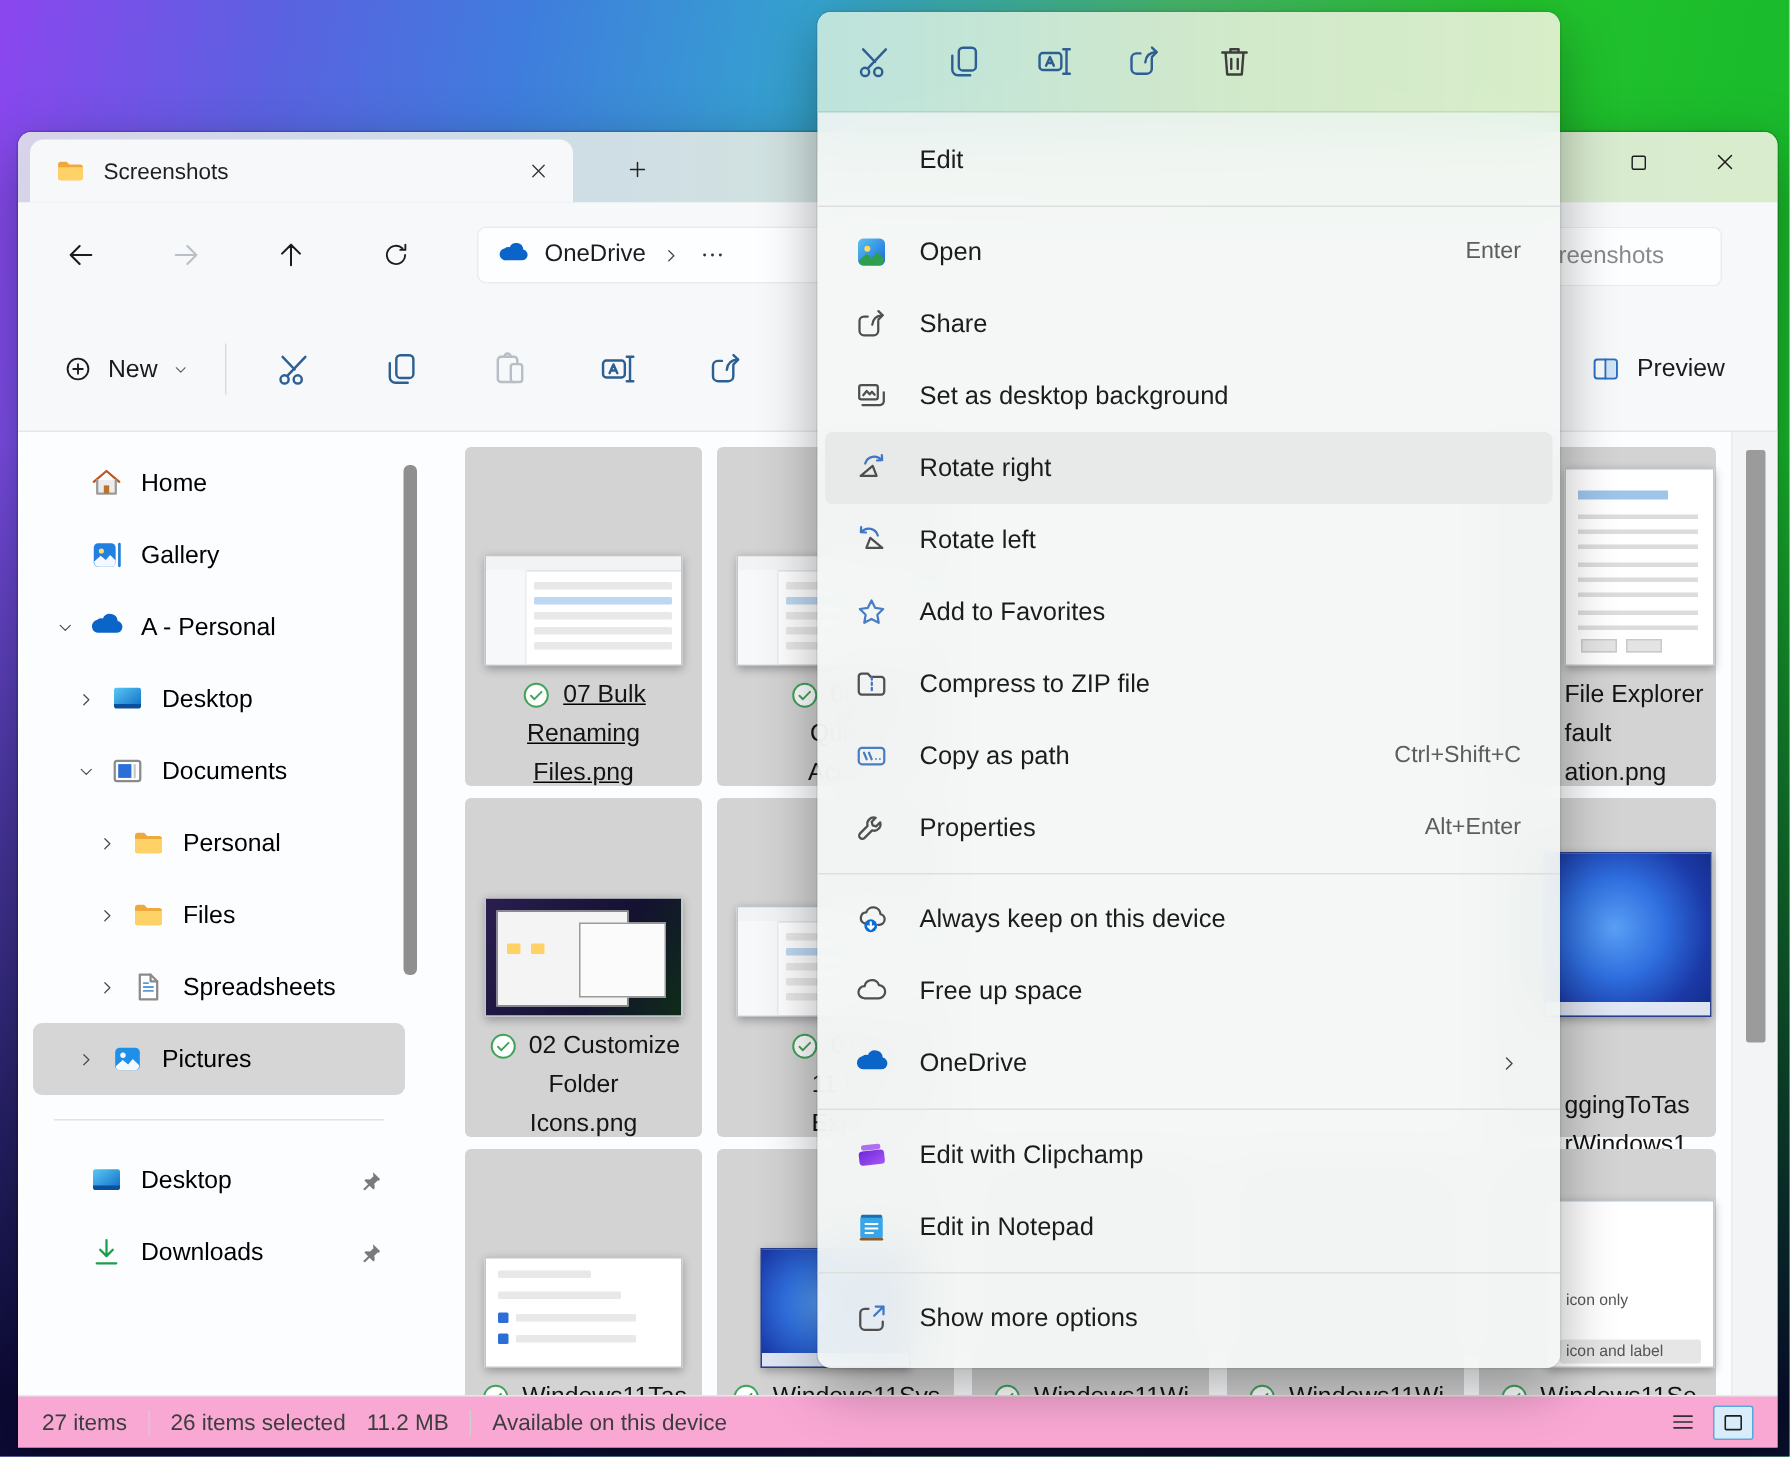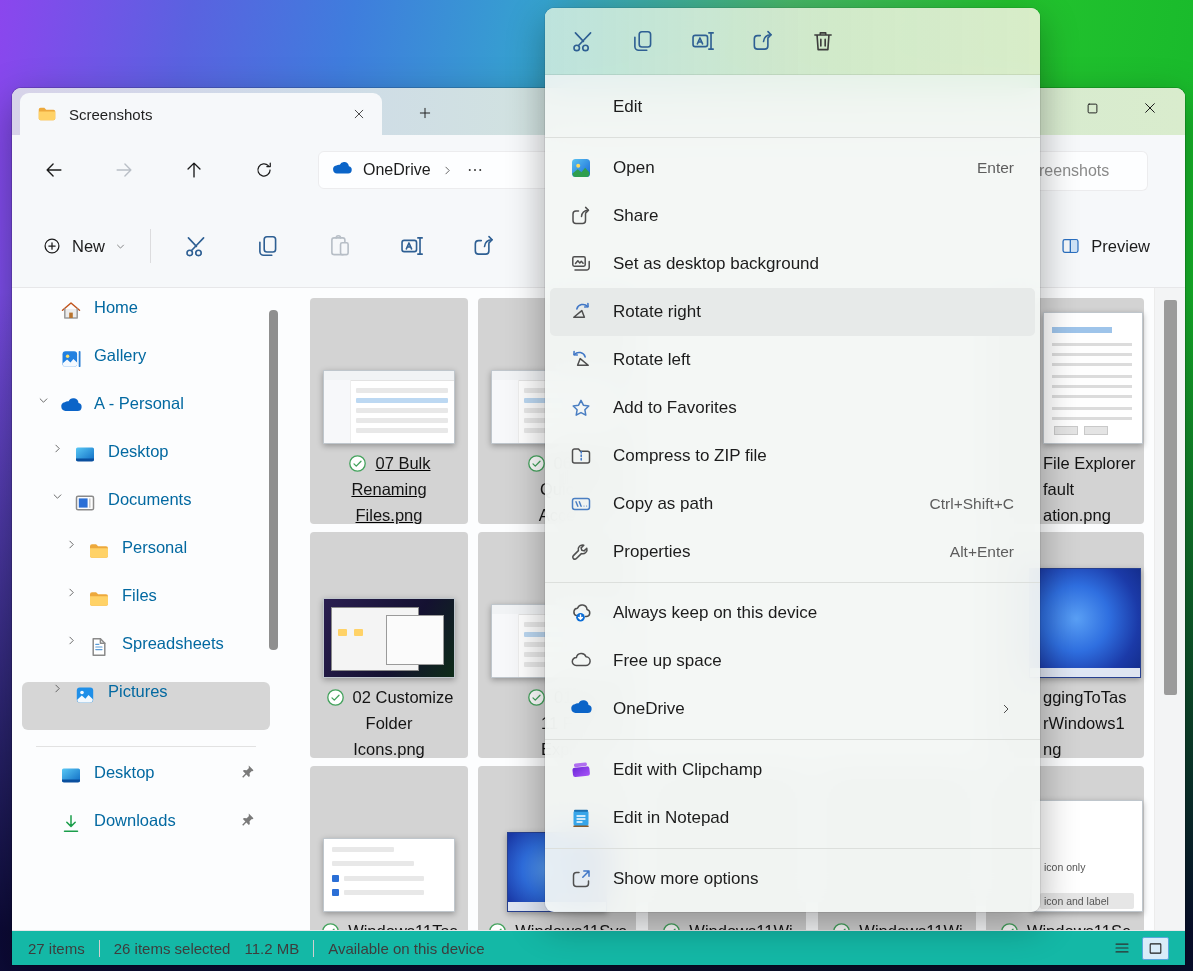--- a/index.html
+++ b/index.html
@@ -36,21 +36,21 @@
   
   .toolbar{height:83px;flex:none;display:flex;align-items:center;padding-left:30px;background:#f6f8fa;
     border-bottom:1px solid #e7e7e9;position:relative;box-sizing:border-box}
   .new-btn{display:flex;align-items:center;gap:10px;font-size:16.5px;color:#1c1c1c;margin-right:24px}
   .tb-sep{width:1px;height:34px;background:#dcdcde;margin-right:22px}
   .tb-btn{width:46px;height:46px;margin-right:26px;display:flex;align-items:center;justify-content:center}
   .preview-btn{position:absolute;right:35px;top:50%;transform:translateY(-50%);display:flex;align-items:center;gap:10px;font-size:16.5px;color:#1c1c1c}
   
   .main{flex:1;min-height:0;display:flex;background:#fcfdfe;position:relative}
   .sidebar{width:268px;flex:none;position:relative;padding-top:10px;box-sizing:border-box}
-  .side-item{height:48px;display:flex;align-items:flex-start;margin:0 10px;border-radius:6px;font-size:16.5px;color:#0369a1}
+  .side-item{height:48px;display:flex;align-items:center;margin:0 10px;border-radius:6px;font-size:16.5px;color:#000000}
   .side-item.selected{background:#d6d6d6}
   .side-exp{width:26px;flex:none;display:flex;justify-content:center;color:#4a4a4a}
   .side-icon{width:26px;height:26px;flex:none;margin:0 10px 0 2px;display:flex;align-items:center;justify-content:center}
   .side-pin{margin-left:auto;margin-right:14px;color:#7a7a7a;display:flex}
   .side-sep{height:1px;background:#e2e2e2;margin:16px 24px}
   .side-scroll{position:absolute;right:2px;top:22px;width:9px;height:340px;background:#8f8f8f;border-radius:4px}
   .content{flex:1;position:relative;overflow:hidden}
   .tile{position:absolute;width:158px;height:226px;background:#d3d3d3;border-radius:4px;display:flex;flex-direction:column;align-items:center;box-sizing:border-box}
   .thumb-zone{height:152px;width:100%;flex:none;display:flex;align-items:flex-end;justify-content:center;padding-bottom:6px;box-sizing:border-box}
   .tile-name{font-size:16.5px;color:#141414;line-height:26px;display:flex;flex-direction:column;align-items:center;text-align:center;width:100%;box-sizing:border-box}
@@ -76,21 +76,21 @@
   .th-bloom,.th-bloom-tall{background:radial-gradient(circle at 42% 46%,#5aa0f5 0%,#2f6fe0 38%,#1b3aa8 72%,#122a86 100%);border-color:#27408f}
   .th-bloom{width:100px;height:80px}
   .th-bloom-tall{width:112px;height:110px;margin-left:40px}
   .bloom-bar{position:absolute;left:0;right:0;bottom:0;height:9px;background:rgba(240,244,248,.92)}
   .th-options{width:112px;height:112px;margin-left:44px;padding-top:40px;box-sizing:border-box}
   .opt-line{margin:18px 8px;font-size:10.5px;color:#555;padding:2px 4px;white-space:nowrap}
   .opt-line.sel{background:#e6e6e6;border-radius:2px}
   .content-scroll-track{position:absolute;right:0;top:0;width:30px;height:100%;background:#f3f4f5;border-left:1px solid #ececec}
   .content-scroll-thumb{position:absolute;right:8px;top:12px;width:13px;height:395px;background:#9b9b9b;border-radius:2px}
   
-  .statusbar{height:34px;flex:none;display:flex;align-items:center;background:#14b8a6;border-top:1px solid #e7e7e9;
+  .statusbar{height:34px;flex:none;display:flex;align-items:center;background:#f9a8d4;border-top:1px solid #e7e7e9;
     font-size:15px;color:#3d3d3d;padding:0 16px;gap:14px}
   .sb-sep{width:1px;height:17px;background:#cfcfcf}
   .view-btns{margin-left:auto;display:flex;align-items:center;gap:7px}
   .view-btn{width:27px;height:23px;display:flex;align-items:center;justify-content:center;color:#2e2e2e;box-sizing:border-box}
   .view-btn.active{background:#d9ecf9;border:1px solid #5aa7dd;border-radius:2px;color:#1d1d1d}
   
   .menu{position:absolute;left:545px;top:8px;width:495px;height:904px;border-radius:9px;z-index:50;overflow:hidden;
     background:rgba(243,246,244,.92);backdrop-filter:blur(16px);
     box-shadow:0 0 0 1px rgba(0,0,0,.08),0 12px 38px rgba(0,0,0,.33);display:flex;flex-direction:column}
   .quickbar{height:66px;flex:none;display:flex;align-items:center;padding-left:16px;
@@ -553,21 +553,21 @@
                     <circle cx="12" cy="12" r="8.8" fill="#fff" stroke="#43a25c"></circle>
                     <path d="M8 12.4l2.6 2.6 5.4-5.6" stroke="#43a25c"></path>
                   </svg>
                 </span>
                 <span>01 V</span>
               </span>
               <span>11 F</span>
               <span>Expl</span>
             </div>
           </div>
-          <div class="tile" style="left: 706px; top: 244px;">
+          <div class="tile" style="left: 706px; top: 244px; gap: 40px;">
             <div class="thumb-zone">
               <div class="th th-bloom-tall">
                 <div class="bloom-bar"></div>
               </div>
             </div>
             <div class="tile-name left">
               <span class="first-line">
                 <span>ggingToTas</span>
               </span>
               <span>rWindows1</span>

